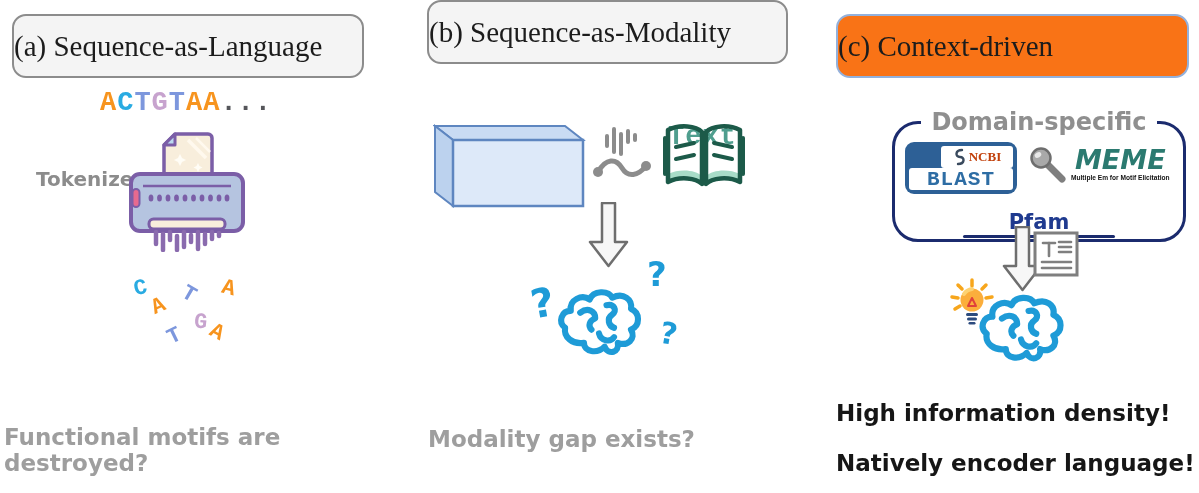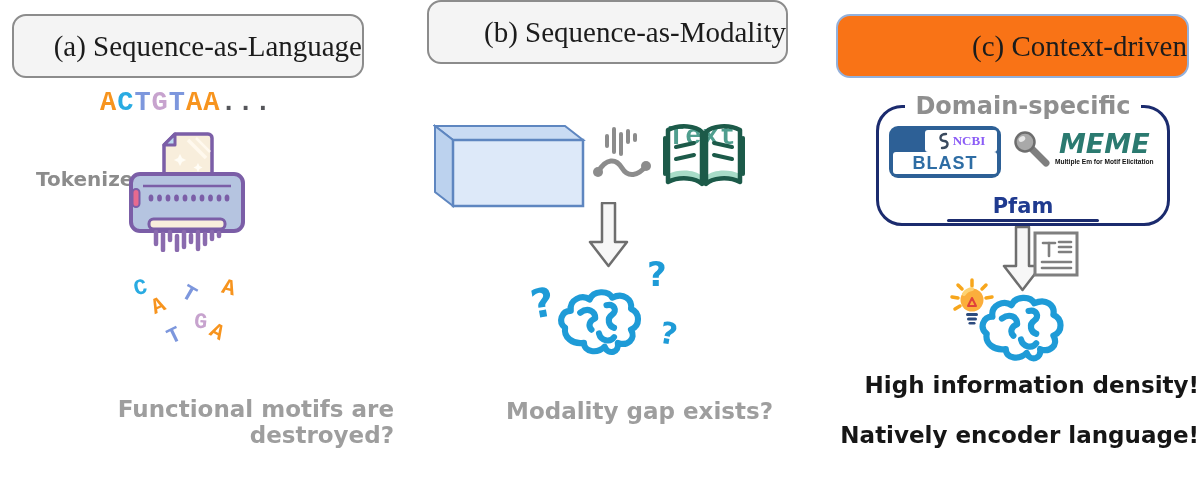--- a/index.html
+++ b/index.html
@@ -1,49 +1,49 @@
 <!DOCTYPE html>
 <html><head>
 <meta charset="utf-8">
 <style>
   html,body{margin:0;padding:0;background:#fff;}
   #figure{position:relative;width:1199px;height:493px;background:#fff;overflow:hidden;
           font-family:"Liberation Sans",sans-serif;}
-  .hdr{position:absolute;display:flex;align-items:center;justify-content:flex-end;
+  .hdr{position:absolute;display:flex;align-items:center;justify-content:flex-start;
        border:2.5px solid #8C8C8C;border-radius:14px;background:#F4F4F4;
        font-family:"Liberation Serif",serif;font-size:29px;color:#1c1c1c;}
   .hdr.blue{background:#f97316;border-color:#93B1DC;}
   .seq{position:absolute;font-family:"Liberation Mono",monospace;font-weight:bold;
        font-size:27px;letter-spacing:1px;white-space:nowrap;}
   .comic{font-family:"DejaVu Sans",sans-serif;}
-  .caption{position:absolute;text-align:right;font-family:"DejaVu Sans",sans-serif;
-           font-weight:bold;font-size:23px;color:#9E9E9E;}
+  .caption{position:absolute;text-align:left;font-family:"DejaVu Sans",sans-serif;
+           font-weight:bold;font-size:23px;color:#9E9E9E;margin-top:28px;}
   .caption.dark{color:#161616;font-weight:600;font-size:23px;}
   .scatter{position:absolute;font-family:"Liberation Mono",monospace;font-weight:bold;
            font-size:22px;}
   .scatter span{display:inline-block;}
   .lbl-tokenizer{position:absolute;font-family:"DejaVu Sans",sans-serif;font-weight:bold;
                  font-size:20px;color:#8C8C8C;}
   .enc-wrap{position:absolute;}
   .enc-text{position:absolute;left:22px;top:18px;width:128px;height:64px;display:flex;
             flex-direction:column;align-items:center;justify-content:center;
             font-family:"Liberation Serif",serif;font-weight:bold;font-size:19px;
             color:#84898F;line-height:1.25;}
   fieldset.domain{position:absolute;left:876px;top:92px;width:288px;height:128px;
-                  margin:0;padding:0;border:3px solid #1B2B6E;border-radius:26px;background:#fff;}
+                  margin:16px;padding:0;border:3px solid #1B2B6E;border-radius:26px;background:#fff;}
   fieldset.domain legend{margin:0 auto;padding:0 10px;font-family:"DejaVu Sans",sans-serif;
                   font-weight:bold;font-size:24px;color:#8F8F8F;white-space:nowrap;}
   .blast{position:absolute;left:10px;top:6px;width:112px;height:52px;background:#2D6096;
          border-radius:9px;}
   .blast .ncbi-panel{position:absolute;left:36px;top:4px;right:4px;height:22px;background:#fff;
          border-radius:3px;display:flex;align-items:center;justify-content:center;gap:3px;}
-  .blast .ncbi-txt{font-family:"Liberation Serif",serif;font-weight:bold;font-size:13px;color:#8b5cf6;}
+  .blast .ncbi-txt{font-family:"Liberation Serif",serif;font-weight:bold;font-size:13px;color:#c2410c;}
   .blast .blast-strip{position:absolute;left:4px;right:4px;bottom:4px;height:22px;background:#fff;
          border-radius:3px;display:flex;align-items:center;justify-content:center;}
-  .blast .blast-txt{font-family:Liberation Sans, sans-serif;font-weight:bold;font-size:18px;
+  .blast .blast-txt{font-family:Liberation Mono, monospace;font-weight:bold;font-size:21px;
          color:#2E6DA4;letter-spacing:1px;line-height:1;}
   .meme{position:absolute;left:132px;top:10px;width:150px;display:flex;align-items:flex-start;}
   .meme .meme-col{margin-left:2px;display:flex;flex-direction:column;align-items:center;}
   .meme .meme-txt{font-weight:bold;font-size:27px;color:#2B7A70;letter-spacing:0;line-height:1;font-style:italic;}
   .meme .meme-sub{font-weight:bold;font-size:6.6px;color:#111;margin-top:1px;white-space:nowrap;}
   .pfam{position:absolute;left:50%;transform:translateX(-50%);bottom:1px;width:160px;
         display:flex;flex-direction:column;align-items:center;}
   .pfam .pfam-txt{font-family:"DejaVu Sans",sans-serif;font-weight:bold;font-size:21px;
         color:#1F3A8F;line-height:1;}
   .pfam .pfam-rule{width:152px;height:3px;background:#1B2B6E;margin-top:2px;border-radius:2px;}

